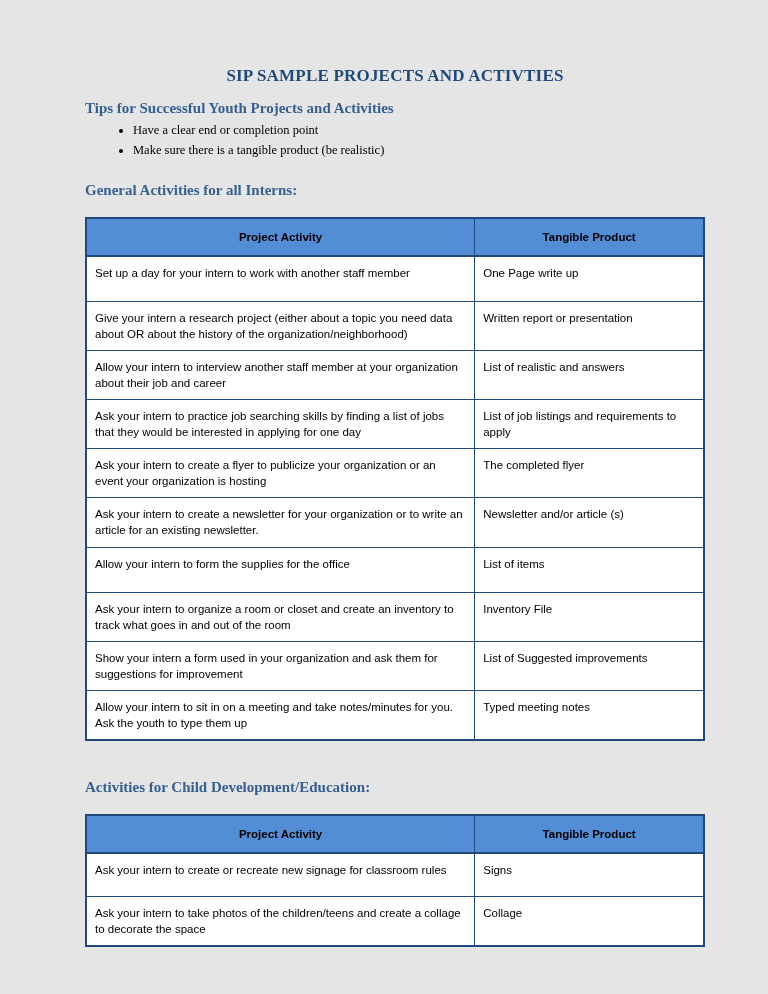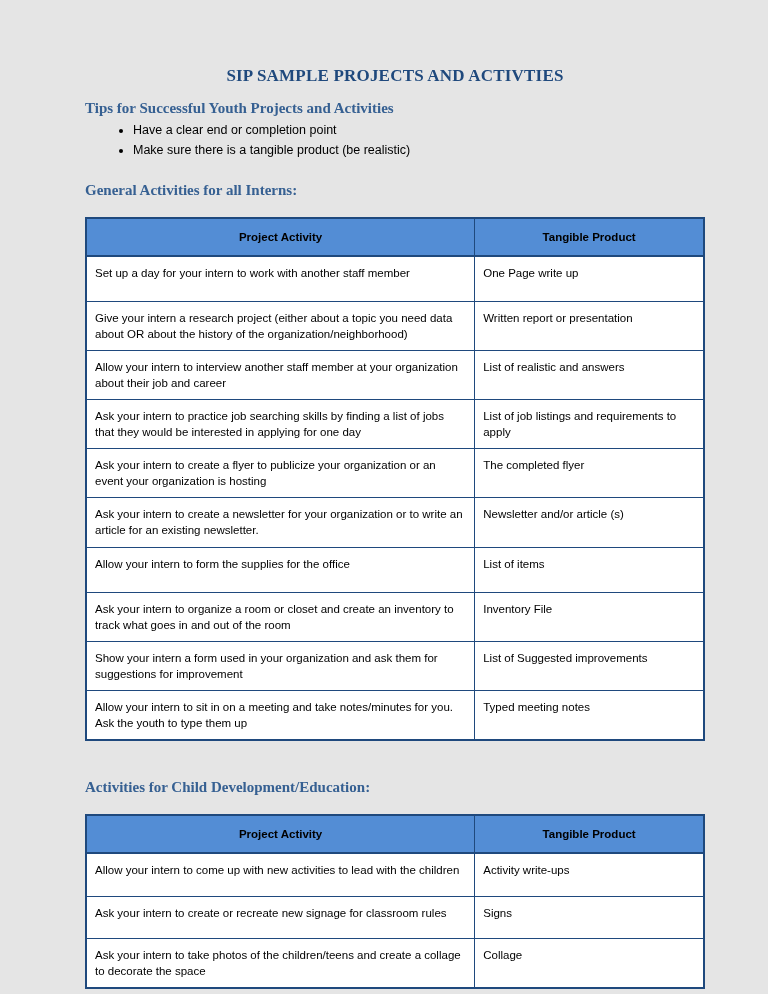--- a/index.html
+++ b/index.html
@@ -31,20 +31,21 @@
     font-weight: bold;
     color: #366092;
   }
 
   .tips-heading { margin-bottom: 6px; }
 
   ul.tips-list {
     list-style: disc;
     margin: 0 0 12px 48px;
     padding: 0;
+    font-family: Liberation Serif, serif;
   }
   ul.tips-list li {
     font-size: 12.5px;
     line-height: 1.2;
     margin: 5px 0;
     color: #000;
   }
 
   .general-heading { margin-top: 24px; margin-bottom: 18px; }
   .child-heading   { margin-top: 38px; margin-bottom: 18px; }
@@ -157,24 +158,20 @@
     <colgroup>
         <col class="col-activity">
         <col class="col-product">
       </colgroup>
     <tbody>
       <tr>
         <th>Project Activity</th>
         <th>Tangible Product</th>
       </tr>
       <tr>
-        <td>Allow your intern to come up with new activities to lead with the children</td>
-        <td>Activity write-ups</td>
-      </tr>
-      <tr>
         <td>Ask your intern to create or recreate new signage for classroom rules</td>
         <td>Signs</td>
       </tr>
       <tr>
         <td>Ask your intern to take photos of the children/teens and create a collage to decorate the space</td>
         <td>Collage</td>
       </tr>
     </tbody>
   </table>
 

